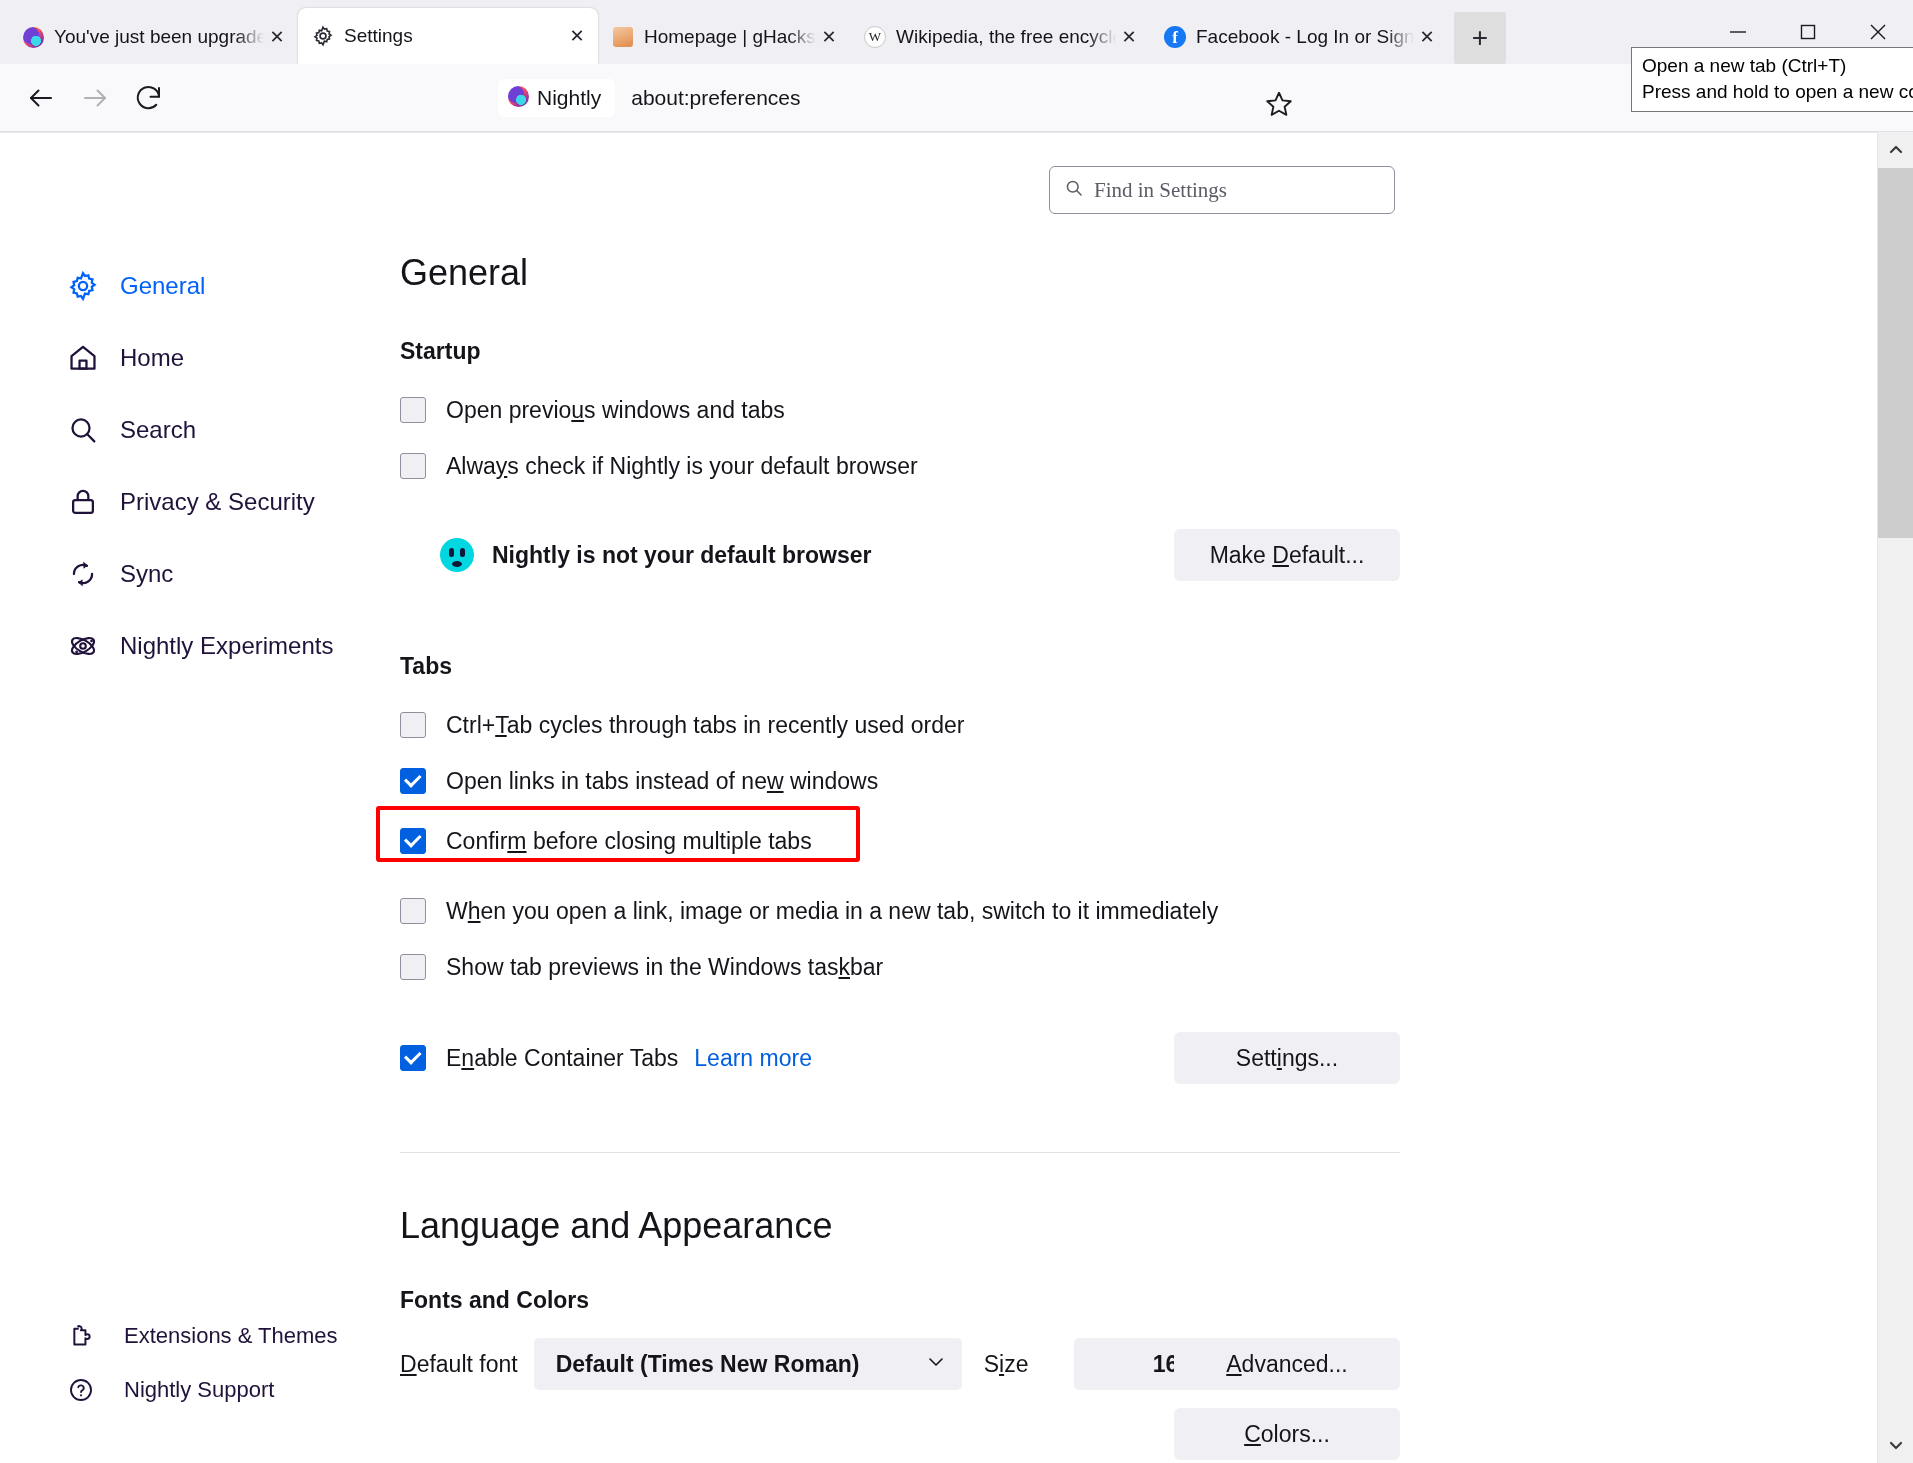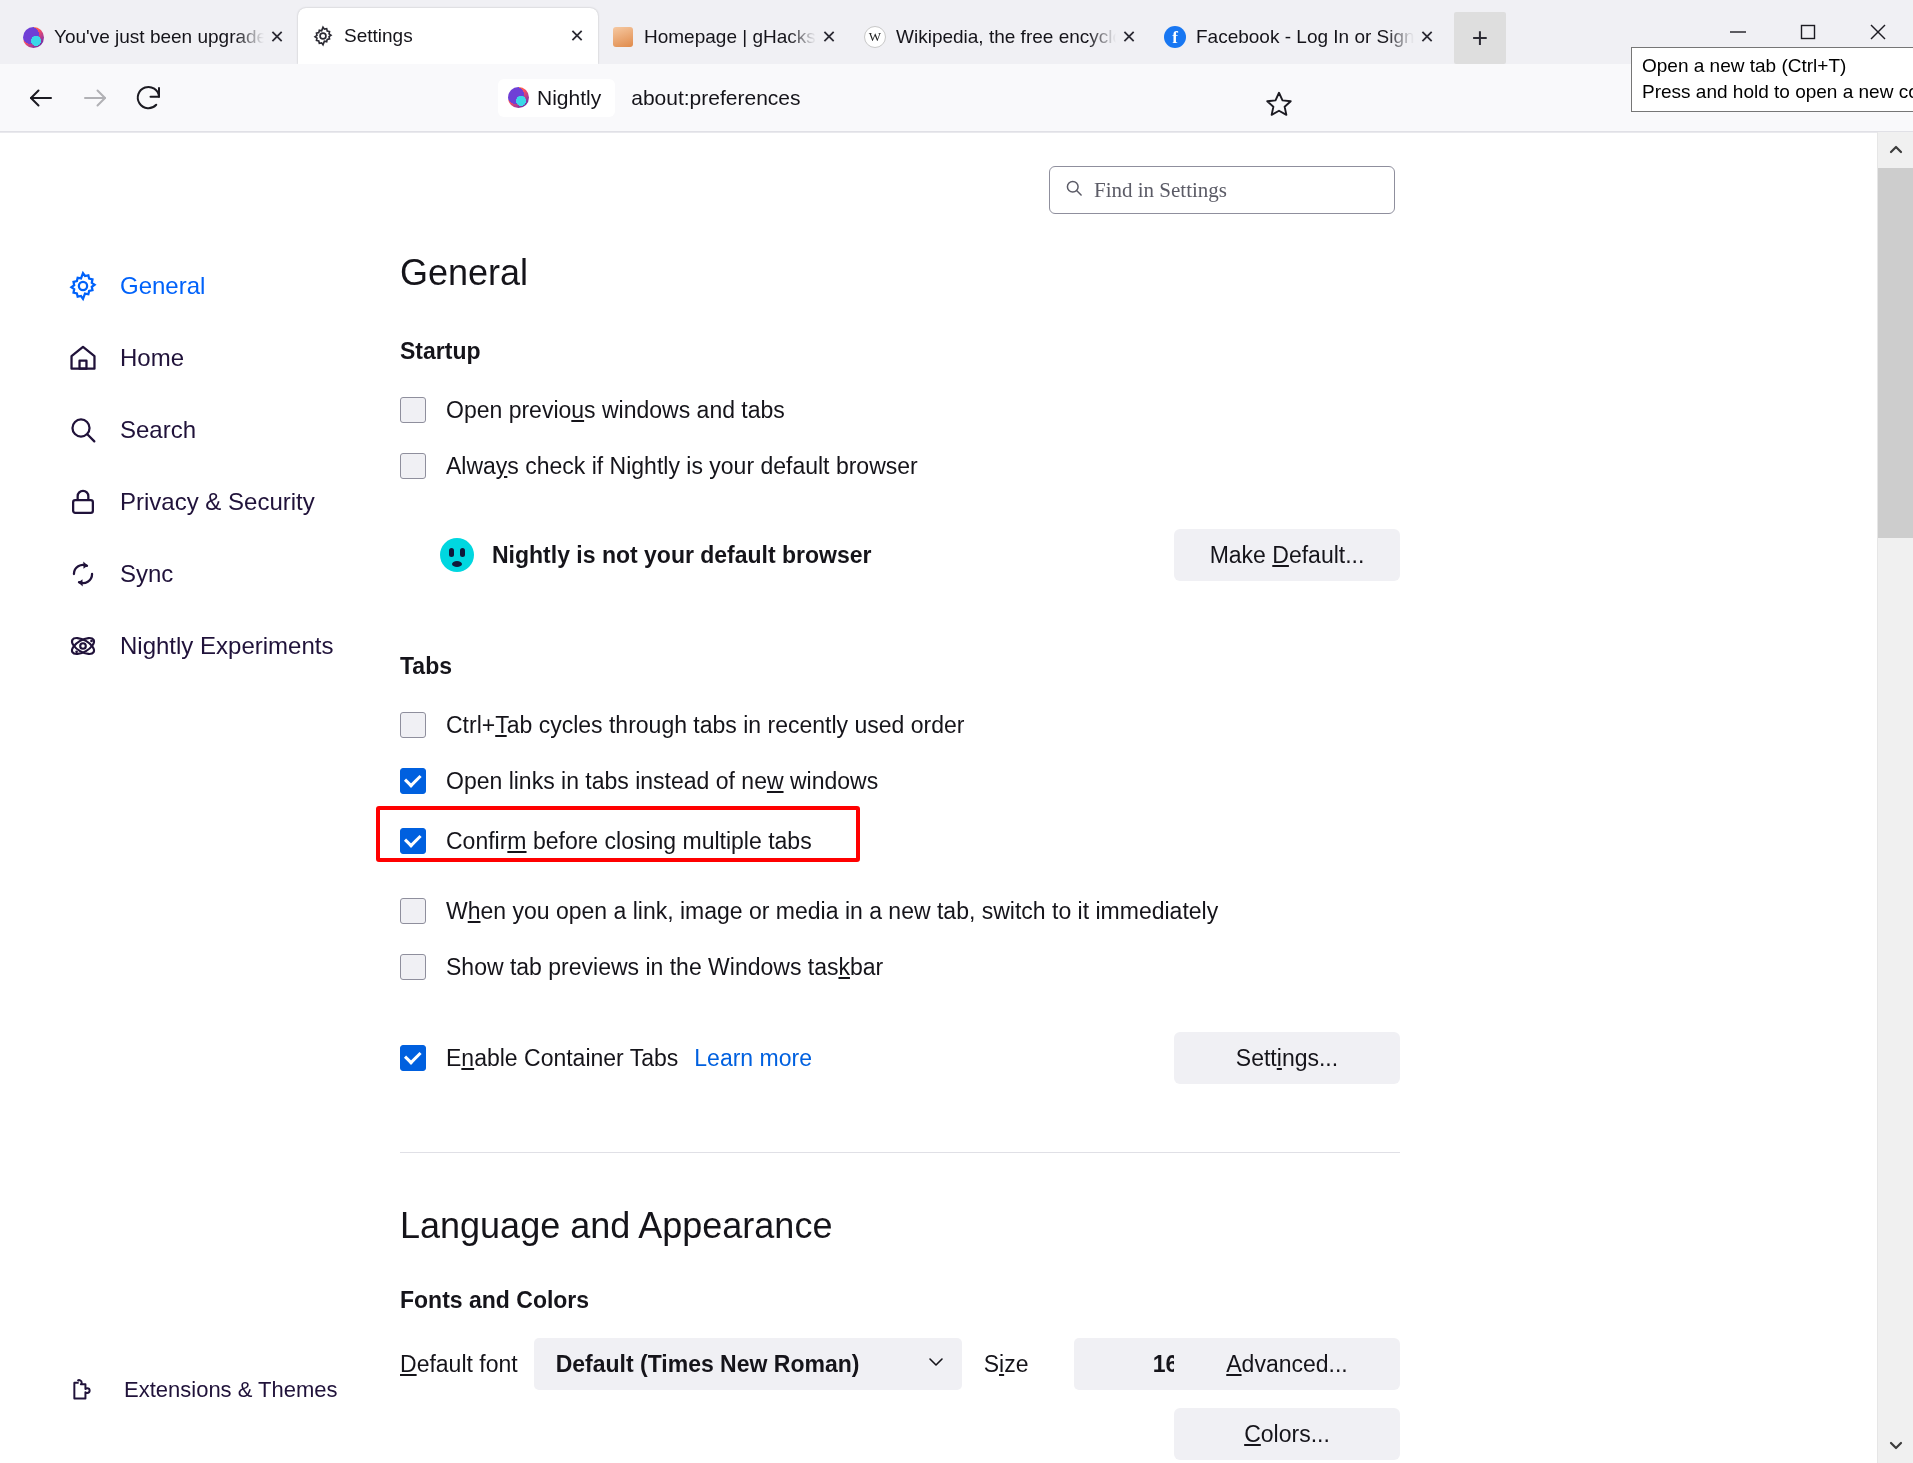--- a/index.html
+++ b/index.html
@@ -134,21 +134,21 @@
 
   .urlbar {
     flex: 1 1 auto;
     height: 48px;
     margin-left: 12px;
     display: flex;
     align-items: center;
     position: relative;
   }
   .identity-chip {
-    display: flex; align-items: center;
+    display: flex; align-items: flex-start;
     gap: 8px;
     background: #fff;
     border-radius: 6px;
     padding: 7px 14px 7px 10px;
     margin-left: 310px;
   }
   .identity-label {
     font-size: 21px; color: #15141a;
   }
   .urltext {
@@ -585,20 +585,30 @@
       </div>
 
       <div class="sidebar-bottom">
         <div class="side-item small">
           <span class="side-icon">
             <svg width="28" height="28" viewBox="0 0 24 24" fill="none" stroke="#20123a" stroke-width="1.7" stroke-linejoin="round">
               <path d="M9 4.2a2.1 2.1 0 0 1 3.6 1.5c0 .6-.3 1-.7 1.4h3.9v4c.5-.4.9-.7 1.5-.7a2.1 2.1 0 0 1 0 4.2c-.6 0-1-.3-1.5-.7v5.4H6.3V5.7H10"></path>
             </svg>
           </span>
           <span>Extensions &amp; Themes</span>
+        </div>
+        <div class="side-item small">
+          <span class="side-icon">
+            <svg width="28" height="28" viewBox="0 0 24 24" fill="none" stroke="#20123a" stroke-width="1.6">
+              <circle cx="12" cy="12" r="8.6"></circle>
+              <path d="M9.6 9.6a2.5 2.5 0 0 1 4.8.8c0 1.7-2.4 1.9-2.4 3.4" stroke-linecap="round"></path>
+              <circle cx="12" cy="16.6" r=".9" fill="#20123a" stroke="none"></circle>
+            </svg>
+          </span>
+          <span>Nightly Support</span>
         </div>
       </div>
     </div>
 
     <div class="content">
 
       <div class="searchwrap">
         <div class="searchbox">
           <span>
             <svg width="20" height="20" viewBox="0 0 24 24" fill="none" stroke="#5b5b66" stroke-width="1.8" stroke-linecap="round">

